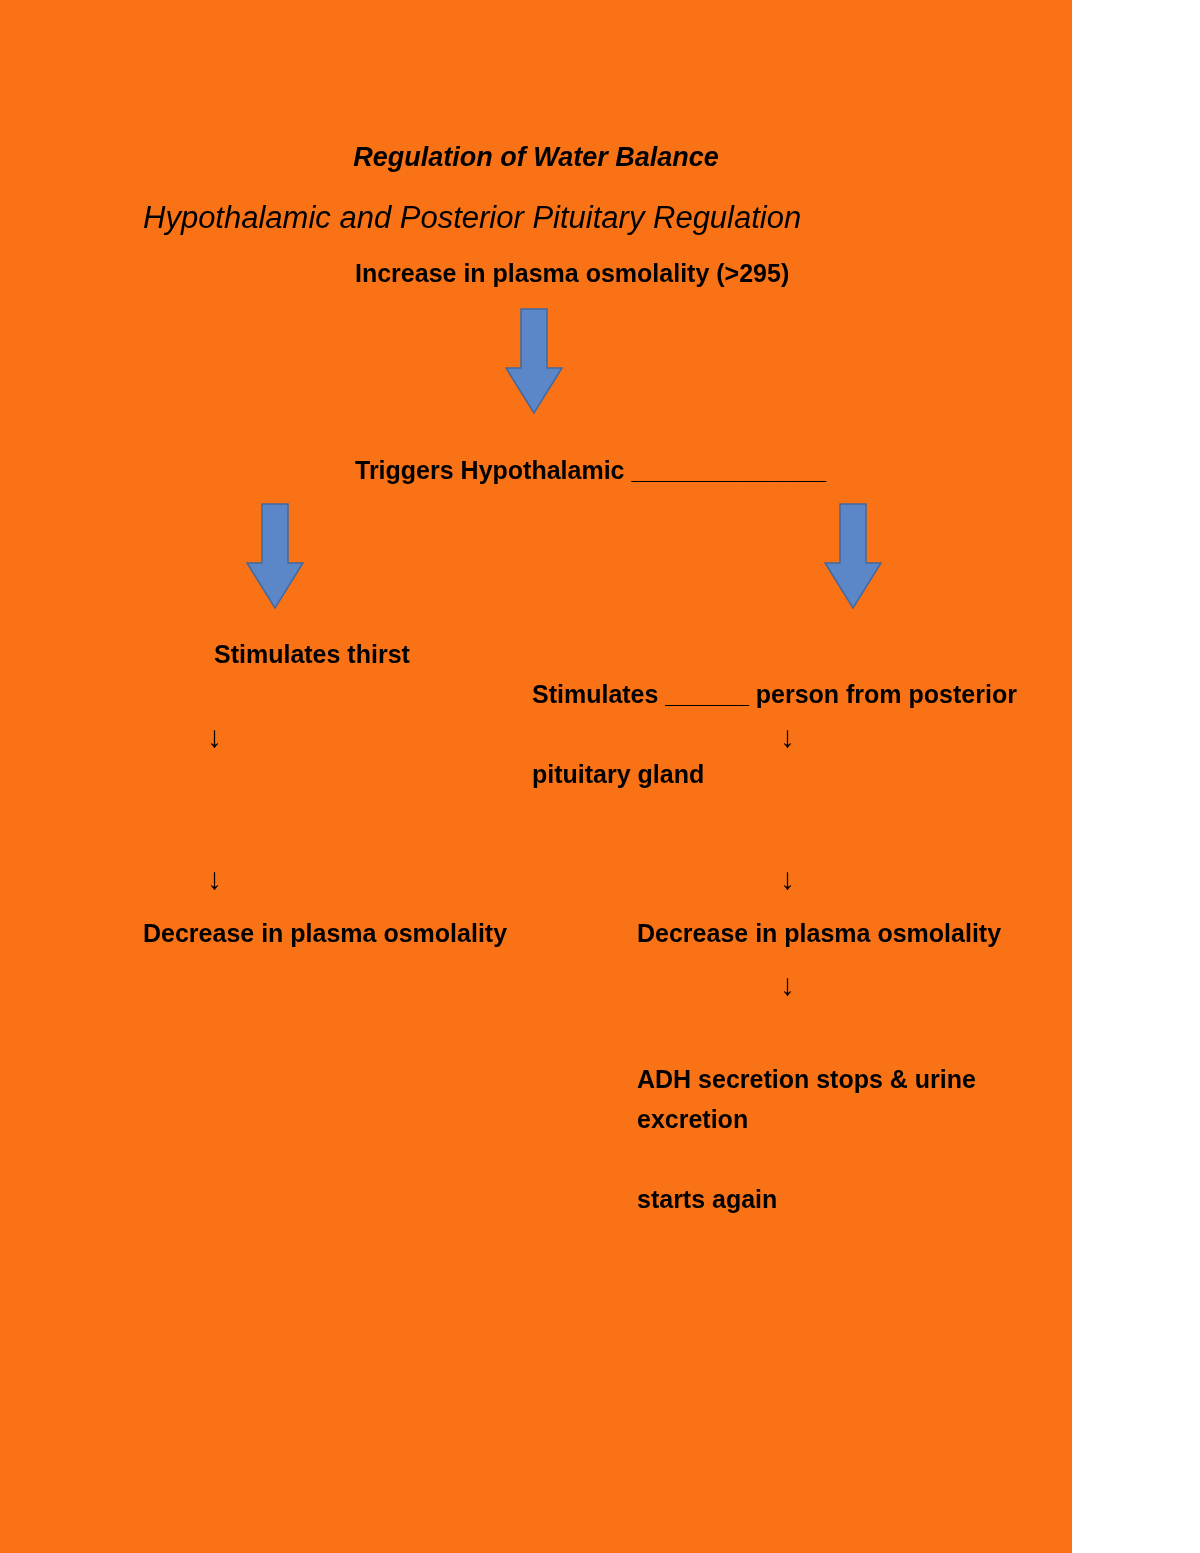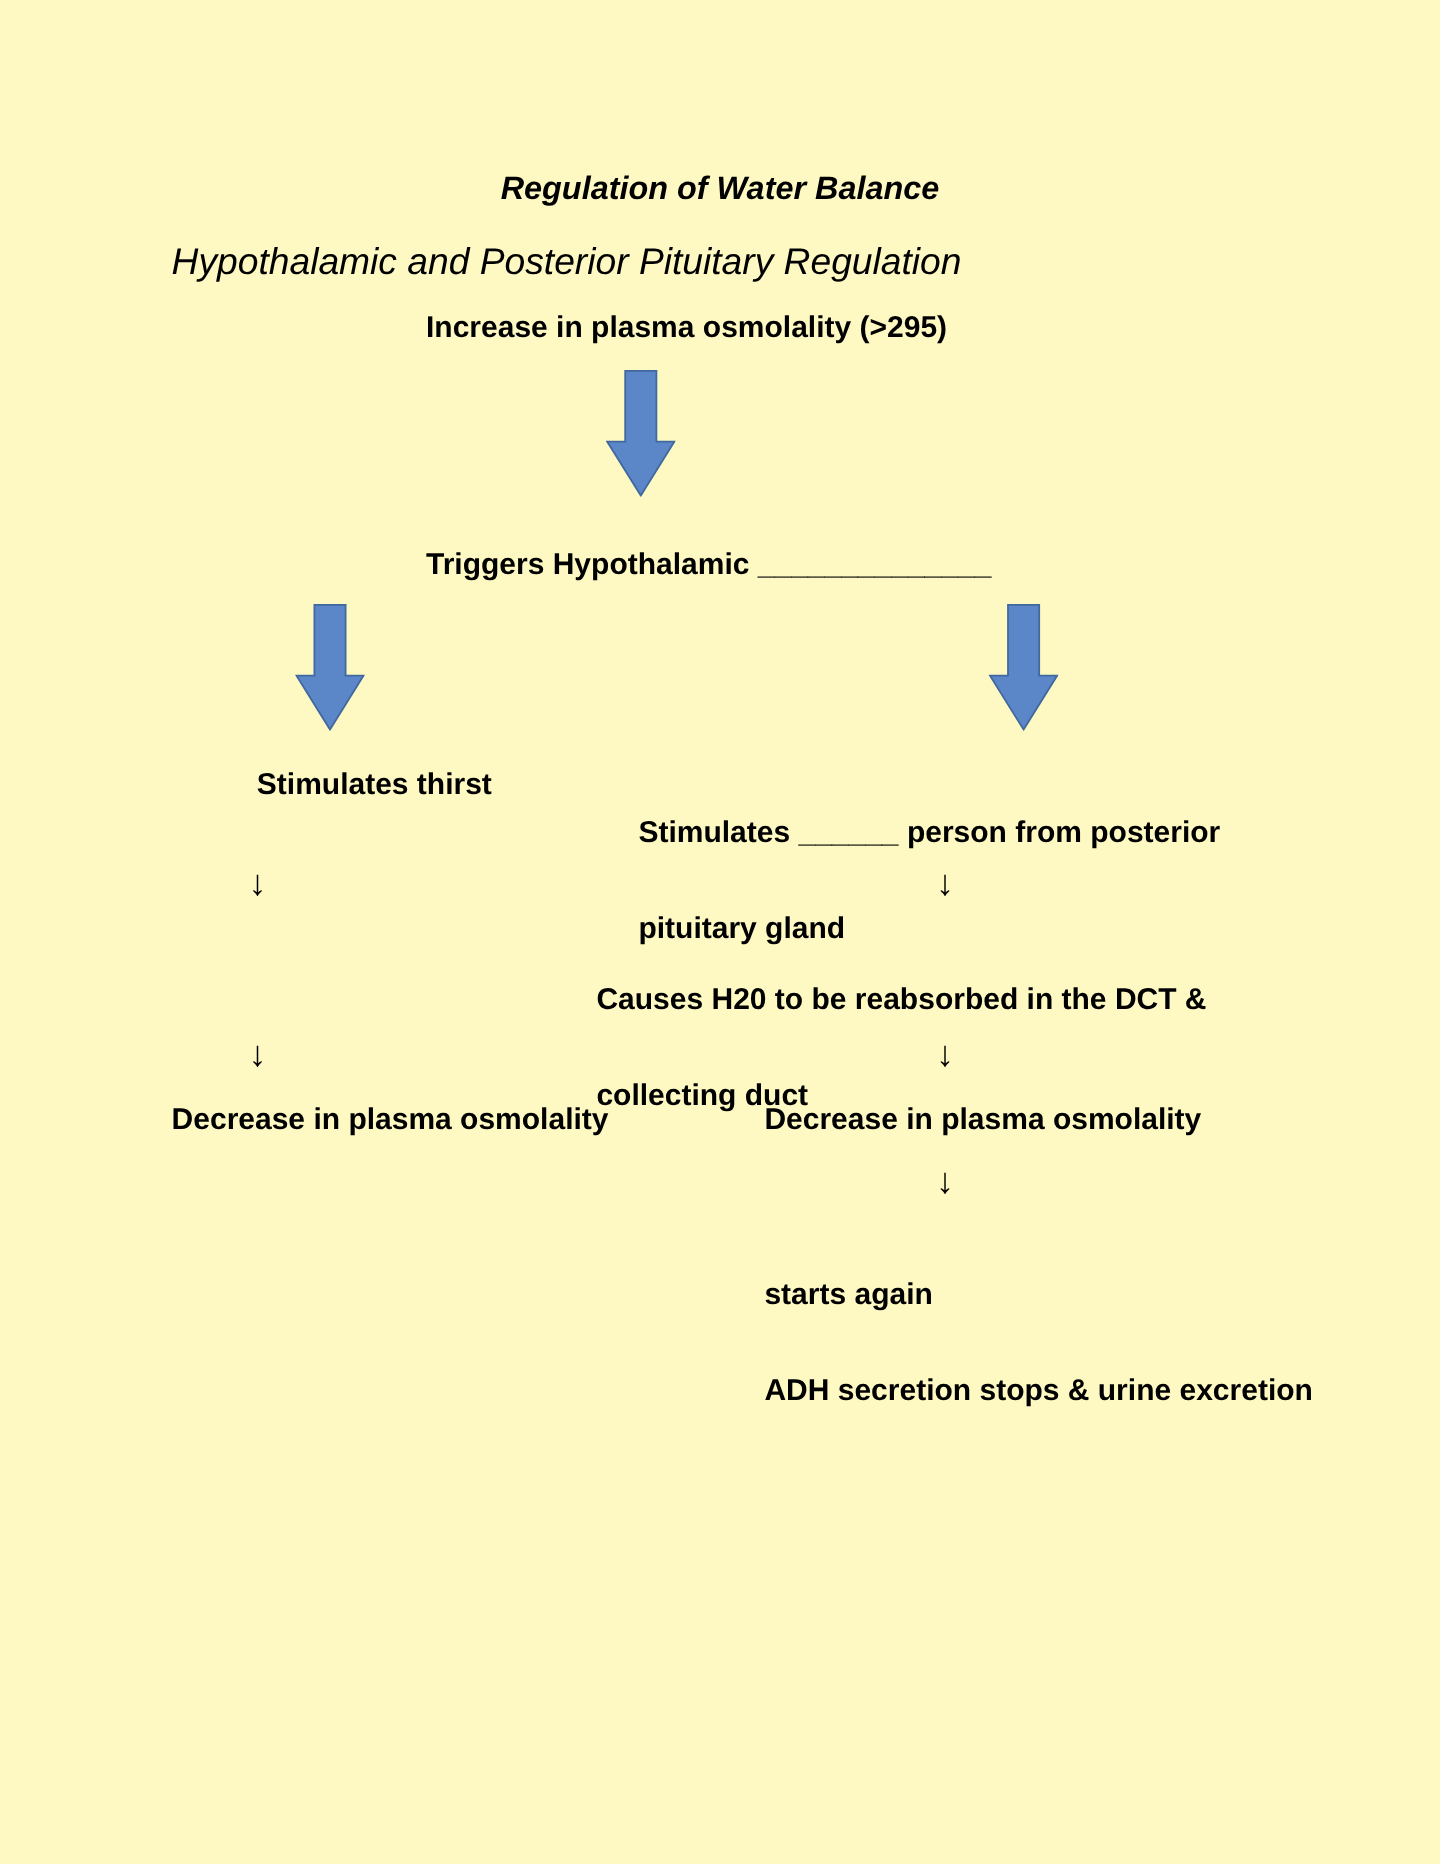--- a/index.html
+++ b/index.html
@@ -2,23 +2,23 @@
 <html style="--arrow-fill: #5B87C9; --arrow-stroke: #41699F;"><head>
 <meta charset="utf-8">
 <style>
   html, body {
     margin: 0;
     padding: 0;
     background: #ffffff;
   }
   .page {
     position: relative;
-    width: 1200px;
+    width: 1072px;
     height: 1553px;
-    background: #fef9c3;
+    background: #f97316;
     font-family: "Liberation Sans", sans-serif;
     color: #000000;
     overflow: hidden;
   }
   .abs { position: absolute; }
   .doc-title {
     top: 142px;
     left: 0;
     width: 100%;
     text-align: center;
@@ -87,33 +87,29 @@
   <div class="abs flow-text" style="top:634px; left:532px;">
     <div>Stimulates ______ person from posterior</div>
     <div>pituitary gland</div>
   </div>
 
   <div class="abs small-arrow" style="top:722px; left:207px;">↓</div>
 
   <div class="abs small-arrow" style="top:722px; left:780px;">↓</div>
 
 
-  <div class="abs flow-text" style="top:773px; left:497px;">
-    <div>Causes H20 to be reabsorbed in the DCT &amp;</div>
-    <div>collecting duct</div>
-  </div>
 
   <div class="abs small-arrow" style="top:864px; left:207px;">↓</div>
 
   <div class="abs small-arrow" style="top:864px; left:780px;">↓</div>
 
   <div class="abs flow-text" style="top:913px; left:143px;">Decrease in plasma osmolality</div>
 
   <div class="abs flow-text" style="top:913px; left:637px;">Decrease in plasma osmolality</div>
 
   <div class="abs small-arrow" style="top:970px; left:780px;">↓</div>
 
   <div class="abs flow-text" style="top:1019px; left:637px;">
+    <div>ADH secretion stops &amp; urine excretion</div>
     <div>starts again</div>
-    <div>ADH secretion stops &amp; urine excretion</div>
   </div>
 
 </div>
 
 </body></html>

